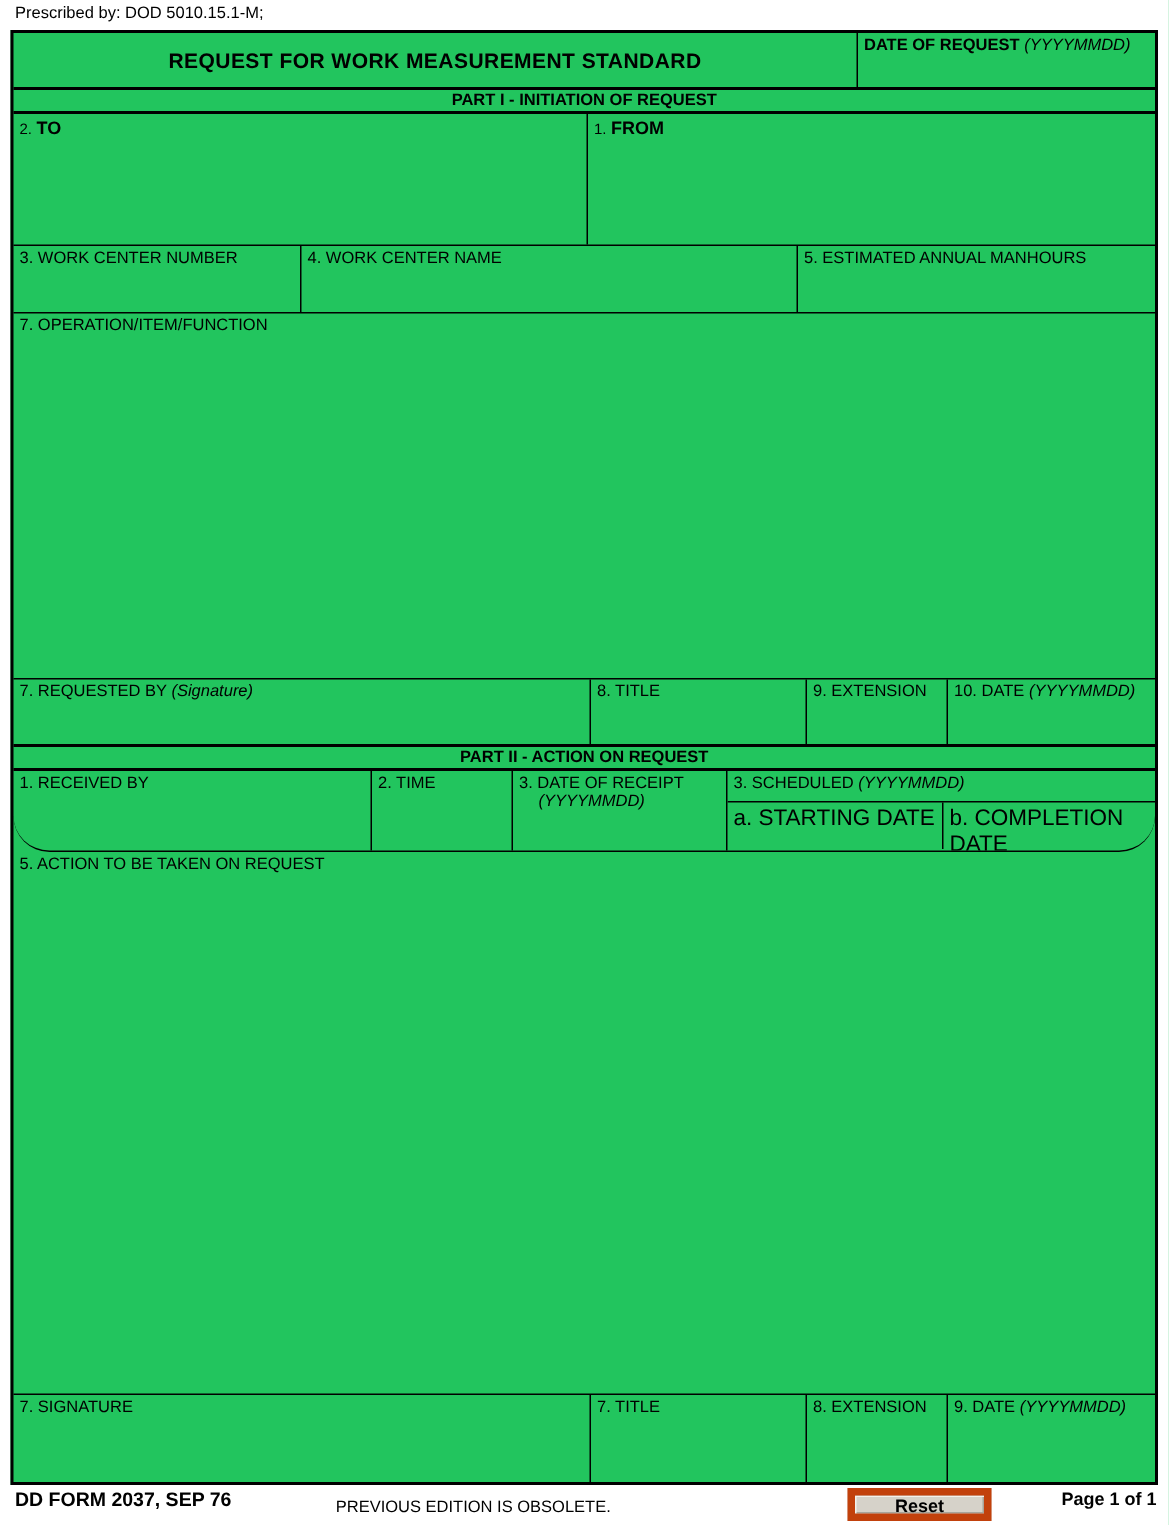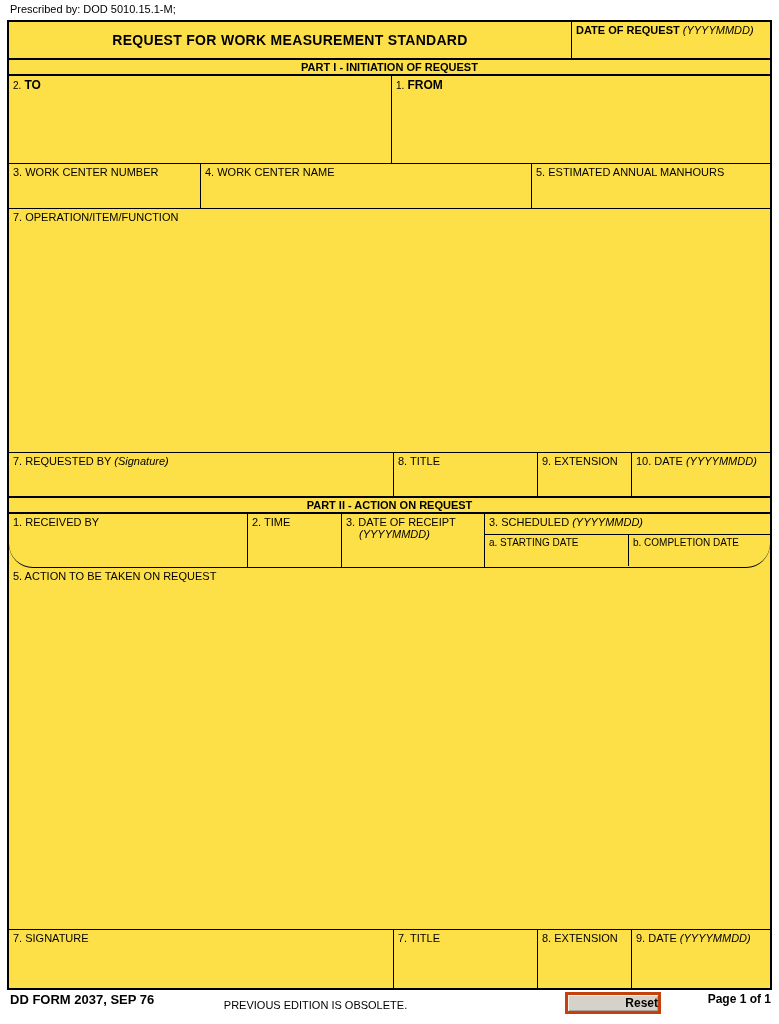--- a/index.html
+++ b/index.html
@@ -4,21 +4,21 @@
 <style>
   * { margin:0; padding:0; box-sizing:border-box; }
   html, body { background:#ffffff; }
   .page {
     position:relative; width:779px; height:1024px; background:#ffffff;
     font-family:"Liberation Sans", sans-serif; color:#000; overflow:hidden;
   }
   .prescribed { position:absolute; left:10px; top:3px; font-size:11px; }
   .form {
     position:absolute; left:7px; top:20px; width:765px; height:970px;
-    border:2px solid #000; display:flex; flex-direction:column; background:#fde047;
+    border:2px solid #000; display:flex; flex-direction:column; background:#22c55e;
   }
   .row { display:flex; border-bottom:1px solid #000; flex:0 0 auto; }
   .cell { position:relative; padding:2px 4px; font-size:11px; border-right:1px solid #000; overflow:hidden; }
   .cell:last-child { border-right:none; }
 
   .header-row { height:38px; border-bottom:2px solid #000; }
   .title-cell { flex:1; display:flex; align-items:center; justify-content:center;
                 font-weight:bold; font-size:14px; letter-spacing:0.3px; }
   .date-cell { width:198px; }
 
@@ -37,34 +37,33 @@
   .bold { font-weight:bold; font-size:12px; }
   .it   { font-style:italic; }
   .b    { font-weight:bold; }
 
   .c-to    { width:383px; } .c-from  { flex:1; }
   .c-wcn   { width:192px; } .c-wcnm  { width:331px; } .c-manh { flex:1; }
   .c-req   { width:385px; } .c-title { width:144px; } .c-ext  { width:94px; } .c-date { flex:1; }
   .c-recv  { width:239px; } .c-time  { width:94px; }  .c-dor  { width:143px; } .c-sched { flex:1; padding:0; }
   .sched-top { height:21px; border-bottom:1px solid #000; padding:2px 4px; }
   .sched-sub { display:flex; height:31px; }
-  .sub-cell  { padding:2px 4px; font-size:10px; }
+  .sub-cell  { padding:2px 4px; font-size:15px; }
   .sub-a { width:144px; border-right:1px solid #000; }
   .sub-b { flex:1; }
   .dor-line2 { padding-left:13px; font-style:italic; }
 
   .footer-formid   { position:absolute; left:10px; top:992px; font-size:13px; font-weight:bold; }
   .footer-obsolete { position:absolute; left:0; top:999px; width:631px; text-align:center; font-size:11px; }
   .footer-page     { position:absolute; right:8px; top:992px; font-size:12px; font-weight:bold; }
   .reset-btn {
     position:absolute; left:565px; top:992px; width:96px; height:22px;
-    background:#d6d2c9; border:3px solid #c2410c; font-family:"Liberation Sans", sans-serif;
+    background:#d6d2c9; border:5px solid #c2410c; font-family:"Liberation Sans", sans-serif;
     font-size:12px; font-weight:bold; color:#000; cursor:pointer;
     box-shadow: inset 1px 1px 0 #f3f1ec, inset -1px -1px 0 #a8a49a;
-    text-align: right;
   }
 </style>
 </head>
 <body>
 
 <div class="page">
 
   <div class="prescribed">Prescribed by: DOD 5010.15.1-M;</div>
 
   <div class="form">

